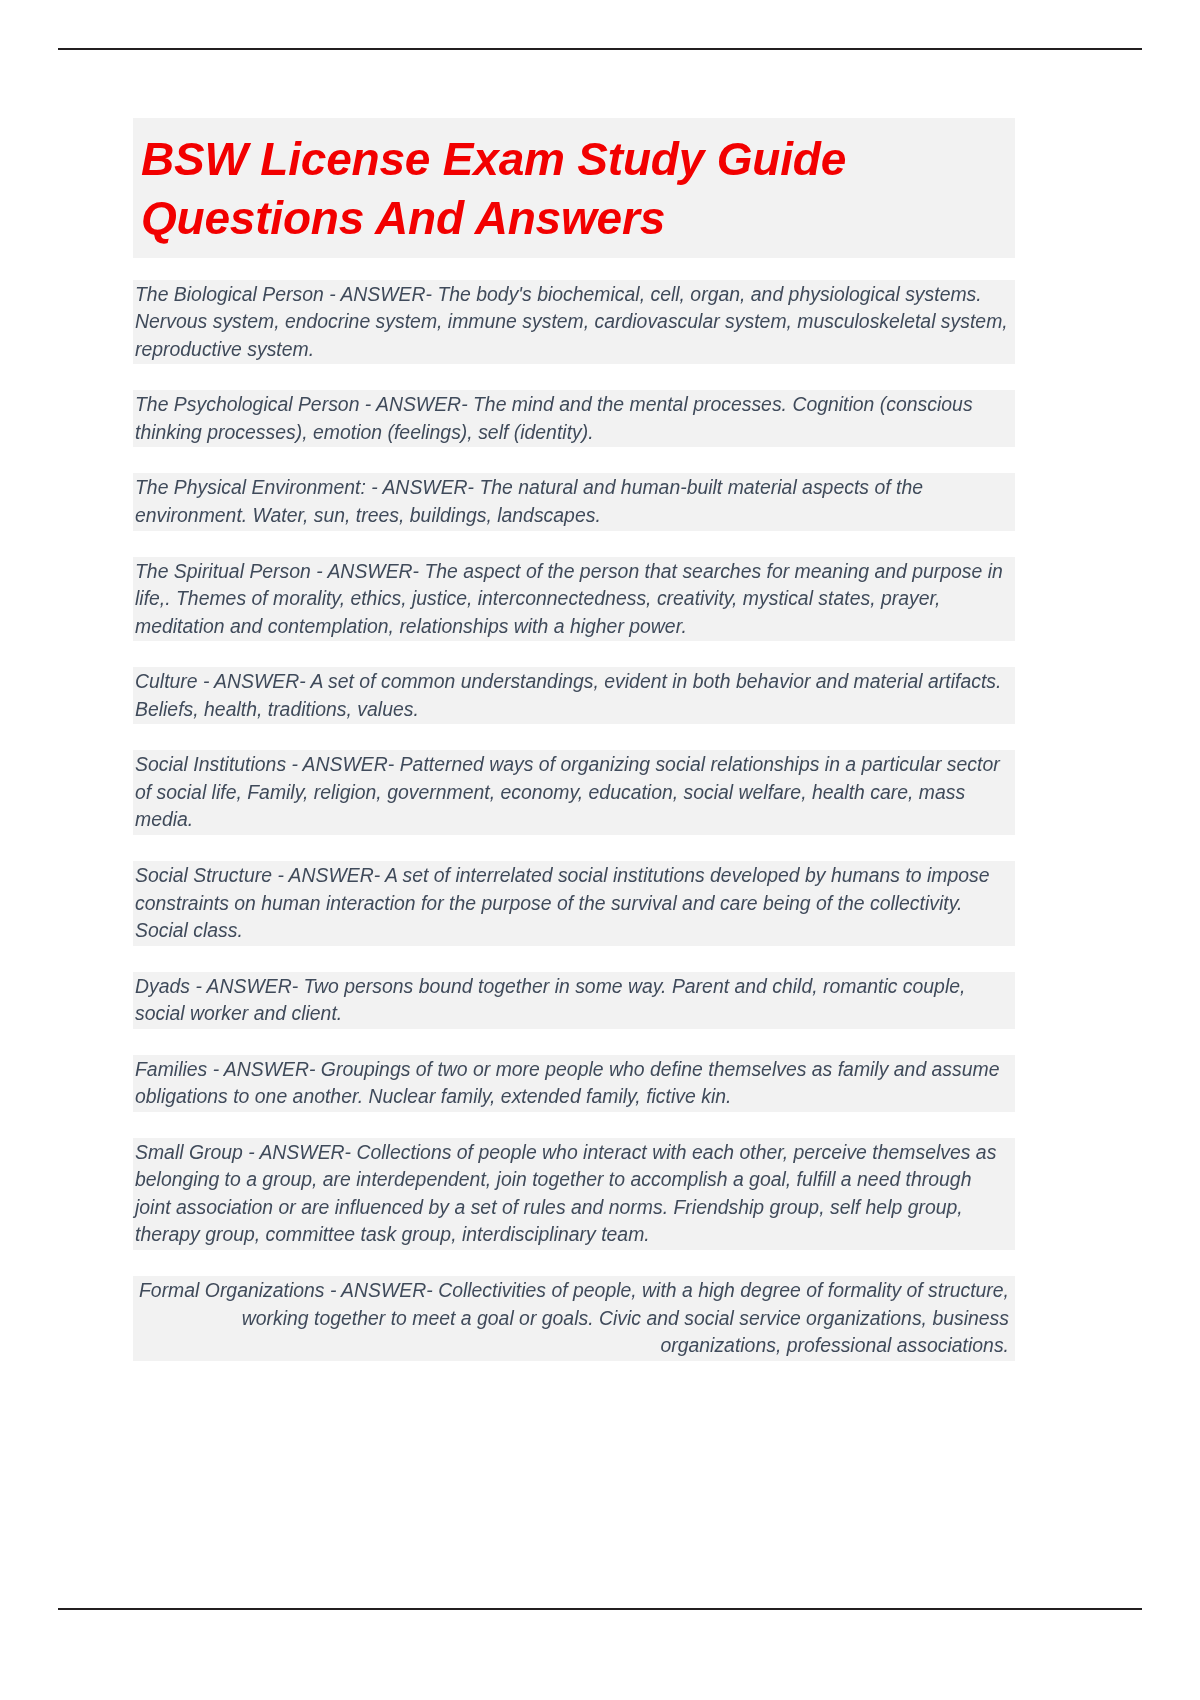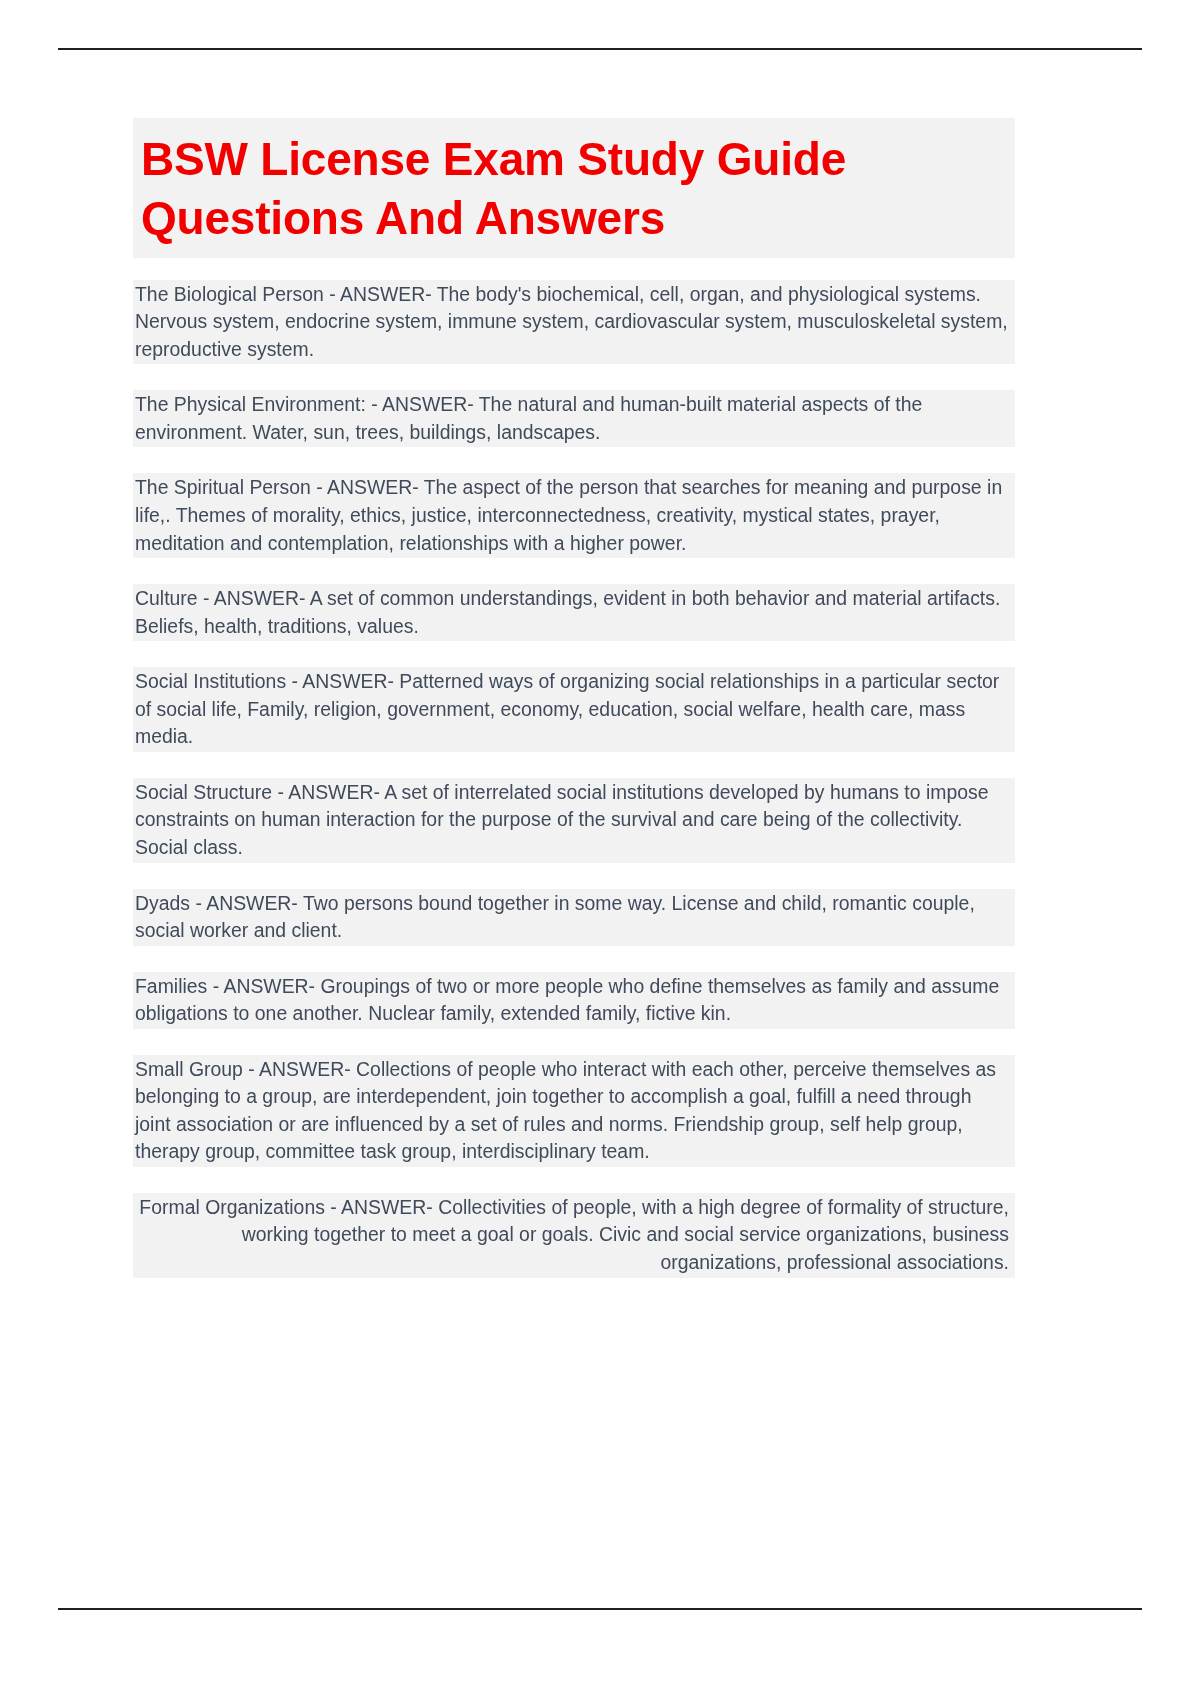--- a/index.html
+++ b/index.html
@@ -11,20 +11,21 @@
     height: 1700px;
     background: #ffffff;
     font-family: "Liberation Sans", sans-serif;
     overflow: hidden;
   }
   .page {
     position: relative;
     width: 1200px;
     height: 1700px;
     box-sizing: border-box;
+    font-style: italic;
   }
   .rule {
     position: absolute;
     left: 58px;
     width: 1084px;
     height: 2px;
     background: #231f20;
   }
   .rule.top { top: 48px; }
   .rule.bottom { top: 1608px; }
@@ -68,26 +69,27 @@
 <div class="page">
 
   <div class="rule top"></div>
 
   <div class="content">
 
     <h1 class="doc-title">BSW License Exam Study Guide Questions And Answers</h1>
 
     <div class="entries">
       <p class="entry">The Biological Person - ANSWER- The body's biochemical, cell, organ, and physiological systems. Nervous system, endocrine system, immune system, cardiovascular system, musculoskeletal system, reproductive system.</p>
+      <p class="entry">The Psychological Person - ANSWER- The mind and the mental processes. Cognition (conscious thinking processes), emotion (feelings), self (identity).</p>
       <p class="entry">The Physical Environment: - ANSWER- The natural and human-built material aspects of the environment. Water, sun, trees, buildings, landscapes.</p>
       <p class="entry">The Spiritual Person - ANSWER- The aspect of the person that searches for meaning and purpose in life,. Themes of morality, ethics, justice, interconnectedness, creativity, mystical states, prayer, meditation and contemplation, relationships with a higher power.</p>
       <p class="entry">Culture - ANSWER- A set of common understandings, evident in both behavior and material artifacts. Beliefs, health, traditions, values.</p>
       <p class="entry">Social Institutions - ANSWER- Patterned ways of organizing social relationships in a particular sector of social life, Family, religion, government, economy, education, social welfare, health care, mass media.</p>
       <p class="entry">Social Structure - ANSWER- A set of interrelated social institutions developed by humans to impose constraints on human interaction for the purpose of the survival and care being of the collectivity. Social class.</p>
-      <p class="entry">Dyads - ANSWER- Two persons bound together in some way. License and child, romantic couple, social worker and client.</p>
+      <p class="entry">Dyads - ANSWER- Two persons bound together in some way. Parent and child, romantic couple, social worker and client.</p>
       <p class="entry">Families - ANSWER- Groupings of two or more people who define themselves as family and assume obligations to one another. Nuclear family, extended family, fictive kin.</p>
       <p class="entry">Small Group - ANSWER- Collections of people who interact with each other, perceive themselves as belonging to a group, are interdependent, join together to accomplish a goal, fulfill a need through joint association or are influenced by a set of rules and norms. Friendship group, self help group, therapy group, committee task group, interdisciplinary team.</p>
       <p class="entry">Formal Organizations - ANSWER- Collectivities of people, with a high degree of formality of structure, working together to meet a goal or goals. Civic and social service organizations, business organizations, professional associations.</p>
     </div>
 
   </div>
 
   <div class="rule bottom"></div>
 
 </div>

